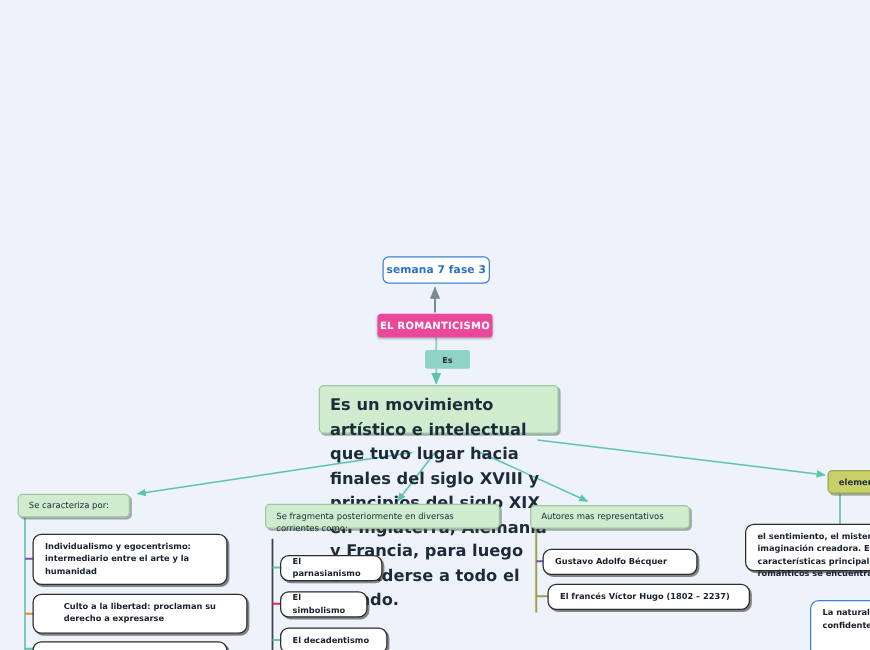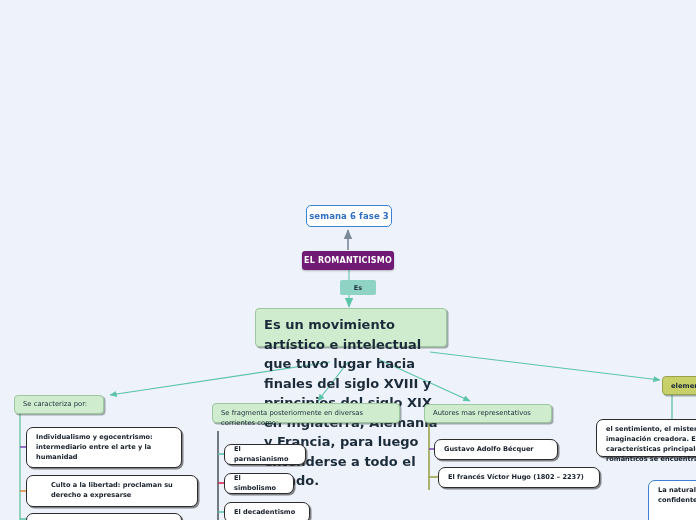--- a/index.html
+++ b/index.html
@@ -18,21 +18,21 @@
   .n-top{
     left:306px;top:205px;width:86px;height:22px;
     background:#ffffff;border:1.4px solid #3b82d6;border-radius:5px;
     color:#2f6fc4;font-size:8.5px;font-weight:bold;
     display:flex;align-items:center;justify-content:center;
     letter-spacing:.1px;
   }
   
   .n-root{
     left:302px;top:251px;width:92px;height:19px;
-    background:#701a75;border-radius:3px;
+    background:#ec4899;border-radius:3px;
     color:#ffffff;font-size:8px;font-weight:bold;
     display:flex;align-items:center;justify-content:center;
     letter-spacing:.2px;
     box-shadow:0 1px 2px rgba(0,0,0,.25);
   }
   
   .n-es{
     left:340px;top:280px;width:36px;height:15px;
     background:#8ed3c4;border-radius:2px;
     color:#234;font-size:6.5px;font-weight:bold;
@@ -124,21 +124,21 @@
     <line x1="218" y1="483" x2="225" y2="483" stroke="#d62b56" stroke-width="1.6"></line>
     <line x1="218" y1="512" x2="225" y2="512" stroke="#5cc4a8" stroke-width="1.6"></line>
 
     <path d="M429,423 L429,490" stroke="#9aa24a" stroke-width="1.6" fill="none"></path>
     <line x1="429" y1="449" x2="436" y2="449" stroke="#7b4fb5" stroke-width="1.6"></line>
     <line x1="429" y1="477" x2="440" y2="477" stroke="#9aa24a" stroke-width="1.6"></line>
 
     <path d="M672,395 L672,419" stroke="#7fc9b4" stroke-width="1.6" fill="none"></path>
   </svg>
 
-  <div class="node n-top">semana 6 fase 3</div>
+  <div class="node n-top">semana 7 fase 3</div>
 
   <div class="node n-root">EL ROMANTICISMO</div>
 
   <div class="node n-es">Es</div>
 
   <div class="node n-desc">Es un movimiento artístico e intelectual que tuvo lugar  hacia finales del siglo XVIII y principios del siglo XIX en Inglaterra, Alemania y Francia, para luego extenderse a todo el mundo.</div>
 
   <div class="node hdr h-carac">Se caracteriza por:</div>
   <div class="node leaf L1">Individualismo y egocentrismo: intermediario entre el arte y la humanidad</div>
   <div class="node leaf one L2">Culto a la libertad: proclaman su derecho a expresarse</div>

